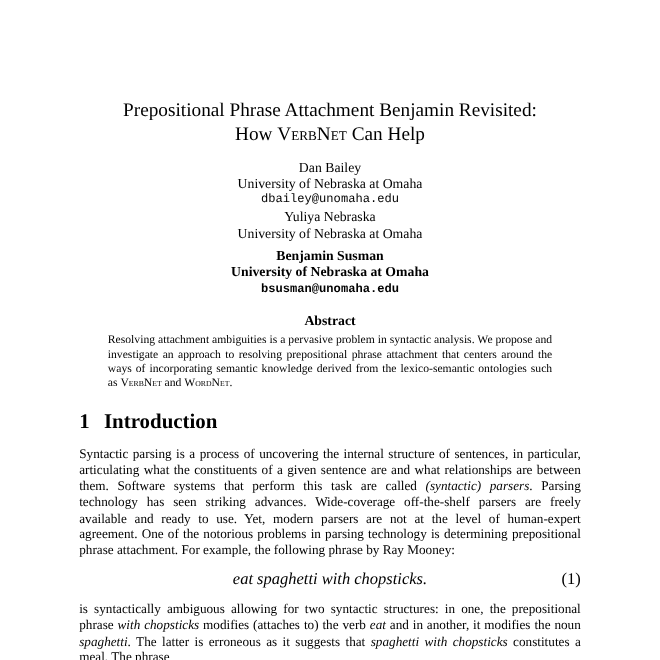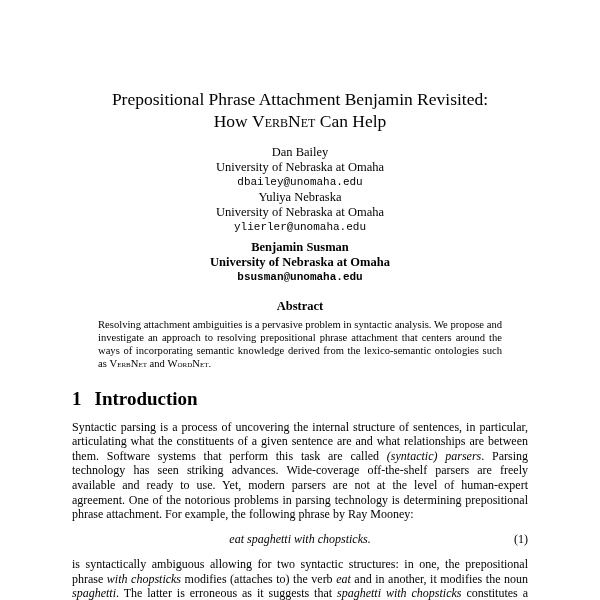--- a/index.html
+++ b/index.html
@@ -61,21 +61,21 @@
   .section-num { margin-right: 13px; }
   .body-par {
     margin-top: 10px;
     font-size: 12px;
     line-height: 1.22;
     text-align: justify;
   }
   .equation {
     position: relative;
     margin-top: 10px;
-    font-size: 12px;
+    font-size: 15px;
     line-height: 1.25;
     text-align: center;
   }
   .eq-num { position: absolute; right: 0; top: 0; font-style: normal; }
 </style>
 </head>
 <body>
 
 <div class="page">
 
@@ -86,21 +86,20 @@
 
   <div class="authors-row">
     <div class="author">
       <div>Dan Bailey</div>
       <div>University of Nebraska at Omaha</div>
       <div class="email">dbailey@unomaha.edu</div>
     </div>
     <div class="author">
       <div>Yuliya Nebraska</div>
       <div>University of Nebraska at Omaha</div>
-      <div class="email">ylierler@unomaha.edu</div>
     </div>
   </div>
 
   <div class="author author-center">
     <div>Benjamin Susman</div>
     <div>University of Nebraska at Omaha</div>
     <div class="email">bsusman@unomaha.edu</div>
   </div>
 
   <h2 class="abstract-head">Abstract</h2>

